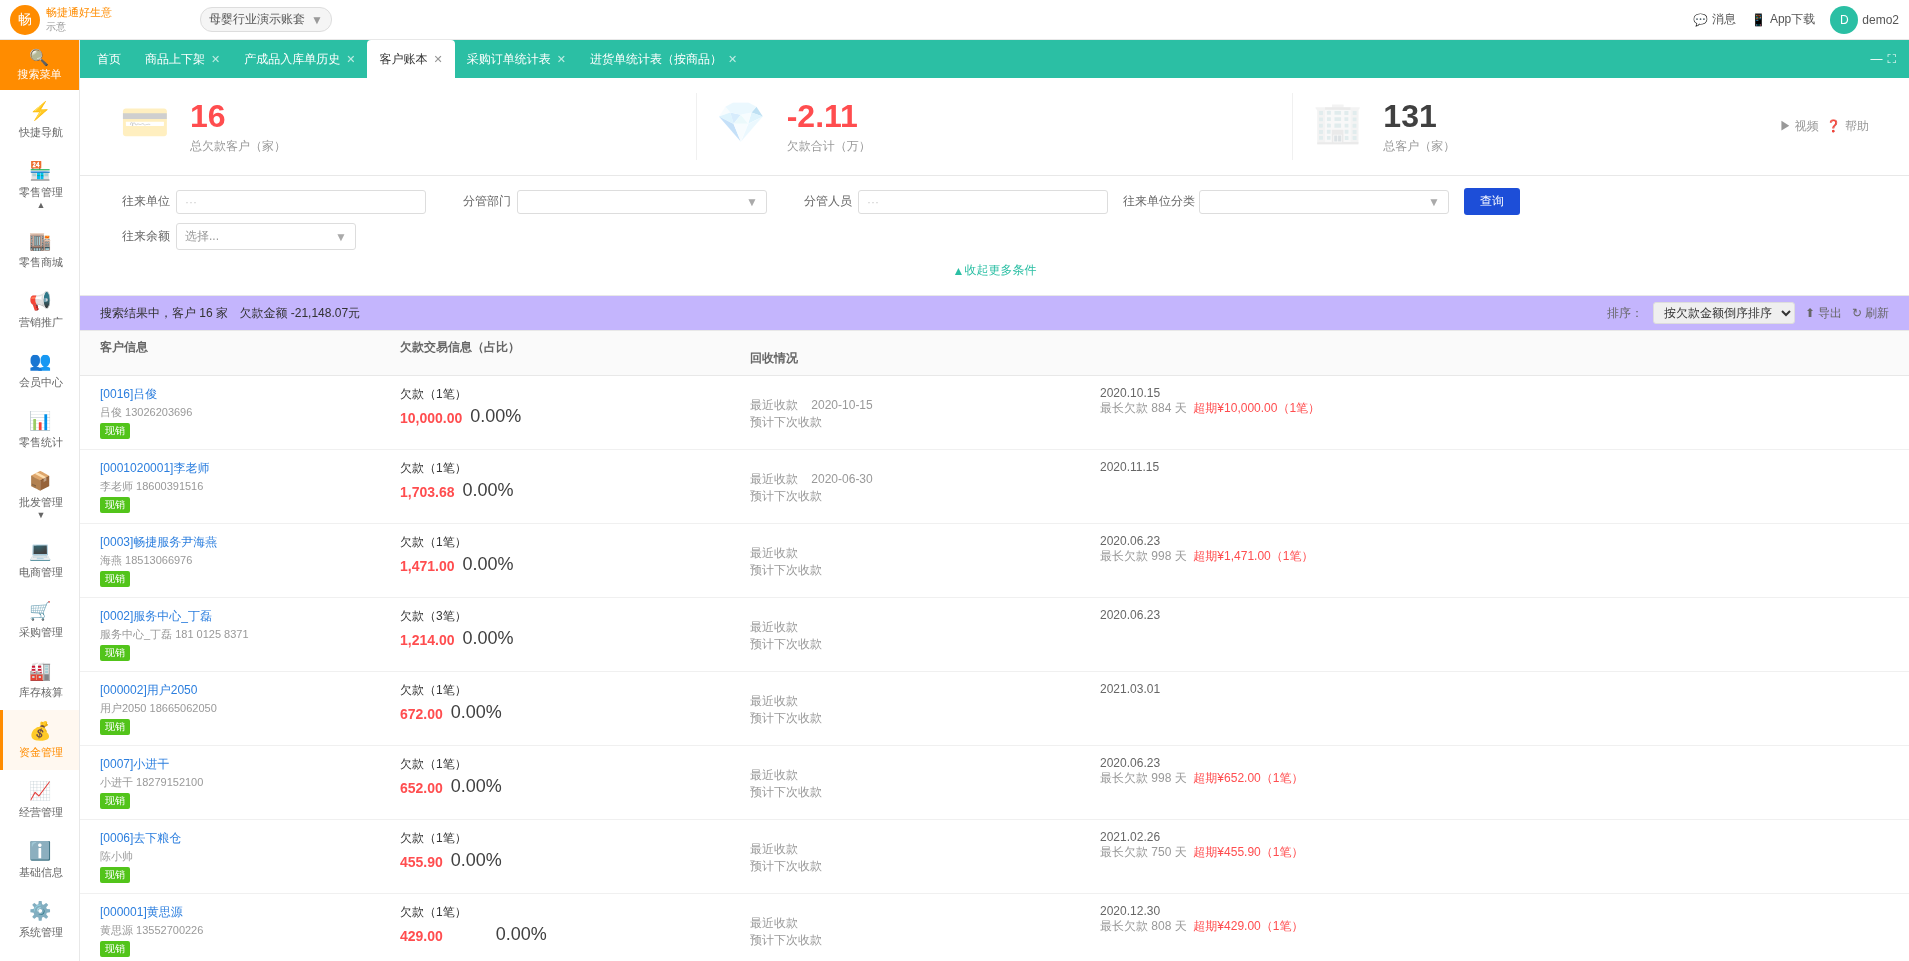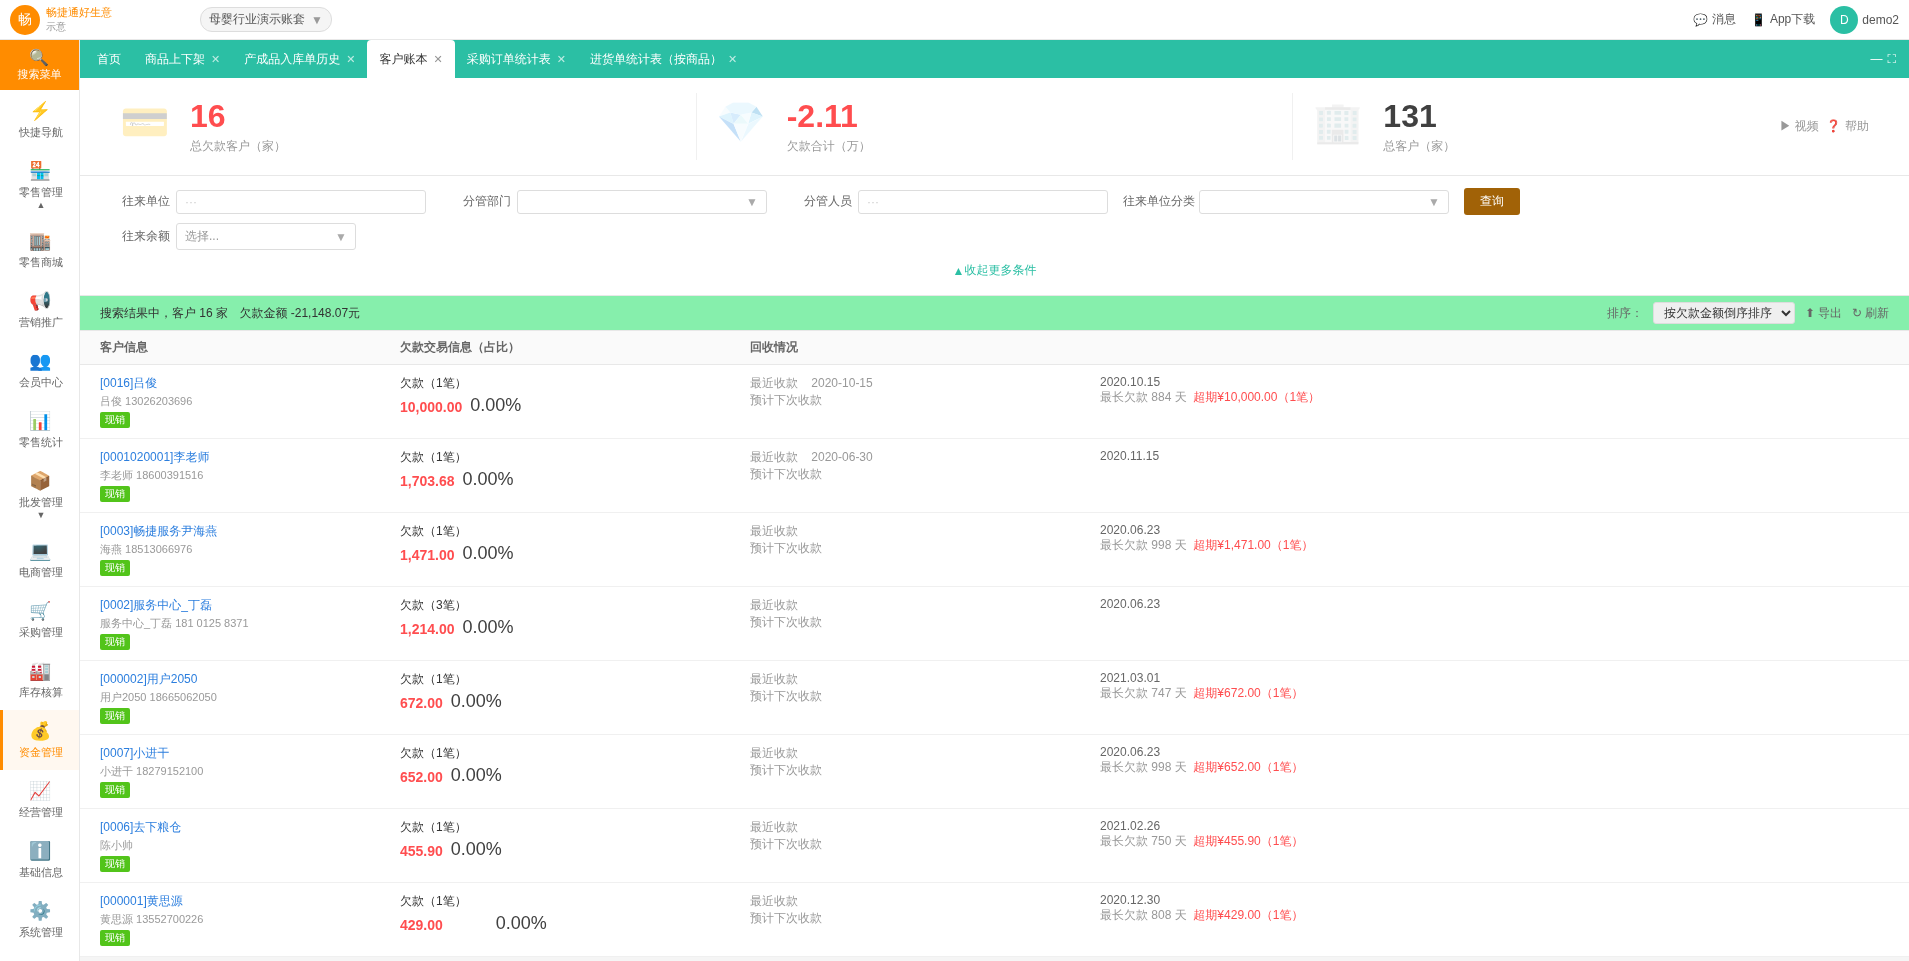--- a/index.html
+++ b/index.html
@@ -54,37 +54,37 @@
 
     
     .filter-area { background: #fff; padding: 12px 20px; border-bottom: 1px solid #e8e8e8; }
     .filter-row { display: flex; align-items: center; gap: 15px; margin-bottom: 8px; }
     .filter-item { display: flex; align-items: center; gap: 6px; }
     .filter-label { color: #666; font-size: 12px; white-space: nowrap; width: 70px; text-align: right; }
     .filter-input { border: 1px solid #ddd; border-radius: 3px; padding: 4px 8px; font-size: 12px; width: 200px; display: flex; align-items: center; justify-content: space-between; cursor: pointer; color: #333; }
     .filter-input.wide { width: 250px; }
     .filter-select { border: 1px solid #ddd; border-radius: 3px; padding: 4px 8px; font-size: 12px; width: 180px; display: flex; align-items: center; justify-content: space-between; cursor: pointer; color: #999; }
     .collapse-btn { display: flex; align-items: center; justify-content: center; color: #2bbfa4; font-size: 12px; cursor: pointer; padding: 4px 0; }
-    .query-btn { background: #a16207; color: #fff; border: none; border-radius: 3px; padding: 5px 16px; font-size: 12px; cursor: pointer; }
-
-    
-    .result-bar { background: #86efac; padding: 6px 20px; border-bottom: 1px solid #e8e8e8; display: flex; align-items: center; justify-content: space-between; }
+    .query-btn { background: #1d4ed8; color: #fff; border: none; border-radius: 3px; padding: 5px 16px; font-size: 12px; cursor: pointer; }
+
+    
+    .result-bar { background: #c4b5fd; padding: 6px 20px; border-bottom: 1px solid #e8e8e8; display: flex; align-items: center; justify-content: space-between; }
     .result-info { font-size: 12px; color: #666; }
     .result-info span { color: #333; }
     .result-actions { display: flex; align-items: center; gap: 10px; font-size: 12px; color: #666; }
     .sort-select { border: 1px solid #ddd; padding: 2px 6px; border-radius: 3px; font-size: 12px; color: #333; }
     .action-btn { display: flex; align-items: center; gap: 3px; cursor: pointer; color: #666; }
 
     
     .data-table { width: 100%; background: #fff; }
     .table-header { display: flex; background: #fafafa; padding: 8px 20px; border-bottom: 1px solid #e8e8e8; font-weight: bold; color: #666; font-size: 12px; }
     .table-row { display: flex; padding: 10px 20px; border-bottom: 1px solid #f0f0f0; align-items: flex-start; }
     .col-customer { flex: 0 0 300px; }
     .col-debt { flex: 0 0 350px; }
-    .col-return { flex: 0 0 350px; }
+    .col-return { flex: 0 0 350px; margin-top: 11px; }
     .col-date { flex: 1; }
     .customer-name { color: #2b7ede; font-size: 12px; cursor: pointer; }
     .customer-info { color: #999; font-size: 11px; margin-top: 2px; }
     .badge { display: inline-block; background: #52c41a; color: #fff; font-size: 10px; padding: 1px 5px; border-radius: 2px; margin-top: 3px; }
     .debt-count { color: #333; font-size: 12px; }
     .debt-amount { color: #ff4d4f; font-size: 14px; font-weight: bold; margin-top: 2px; }
     .debt-percent { color: #404040; font-size: 18px; margin-left: 8px; }
     .return-info { color: #999; font-size: 12px; }
     .return-date { color: #666; font-size: 12px; }
     .overdue-info { color: #999; font-size: 12px; }
@@ -438,23 +438,20 @@
                 <div class="debt-amount">672.00</div>
                 <div class="debt-percent">0.00%</div>
               </div>
             </div>
             <div class="col-return">
               <div class="return-info">最近收款</div>
               <div class="return-info">预计下次收款</div>
             </div>
             <div class="col-date">
               <div class="return-date">2021.03.01</div>
-              <div class="overdue-info">
-                最长欠款 747 天 &nbsp;<span class="overdue-link">超期¥672.00（1笔）</span>
-              </div>
             </div>
           </div>
 
           <div class="table-row">
             <div class="col-customer">
               <div class="customer-name">[0007]小进干</div>
               <div class="customer-info">小进干 18279152100</div>
               <div class="badge">现销</div>
             </div>
             <div class="col-debt">

